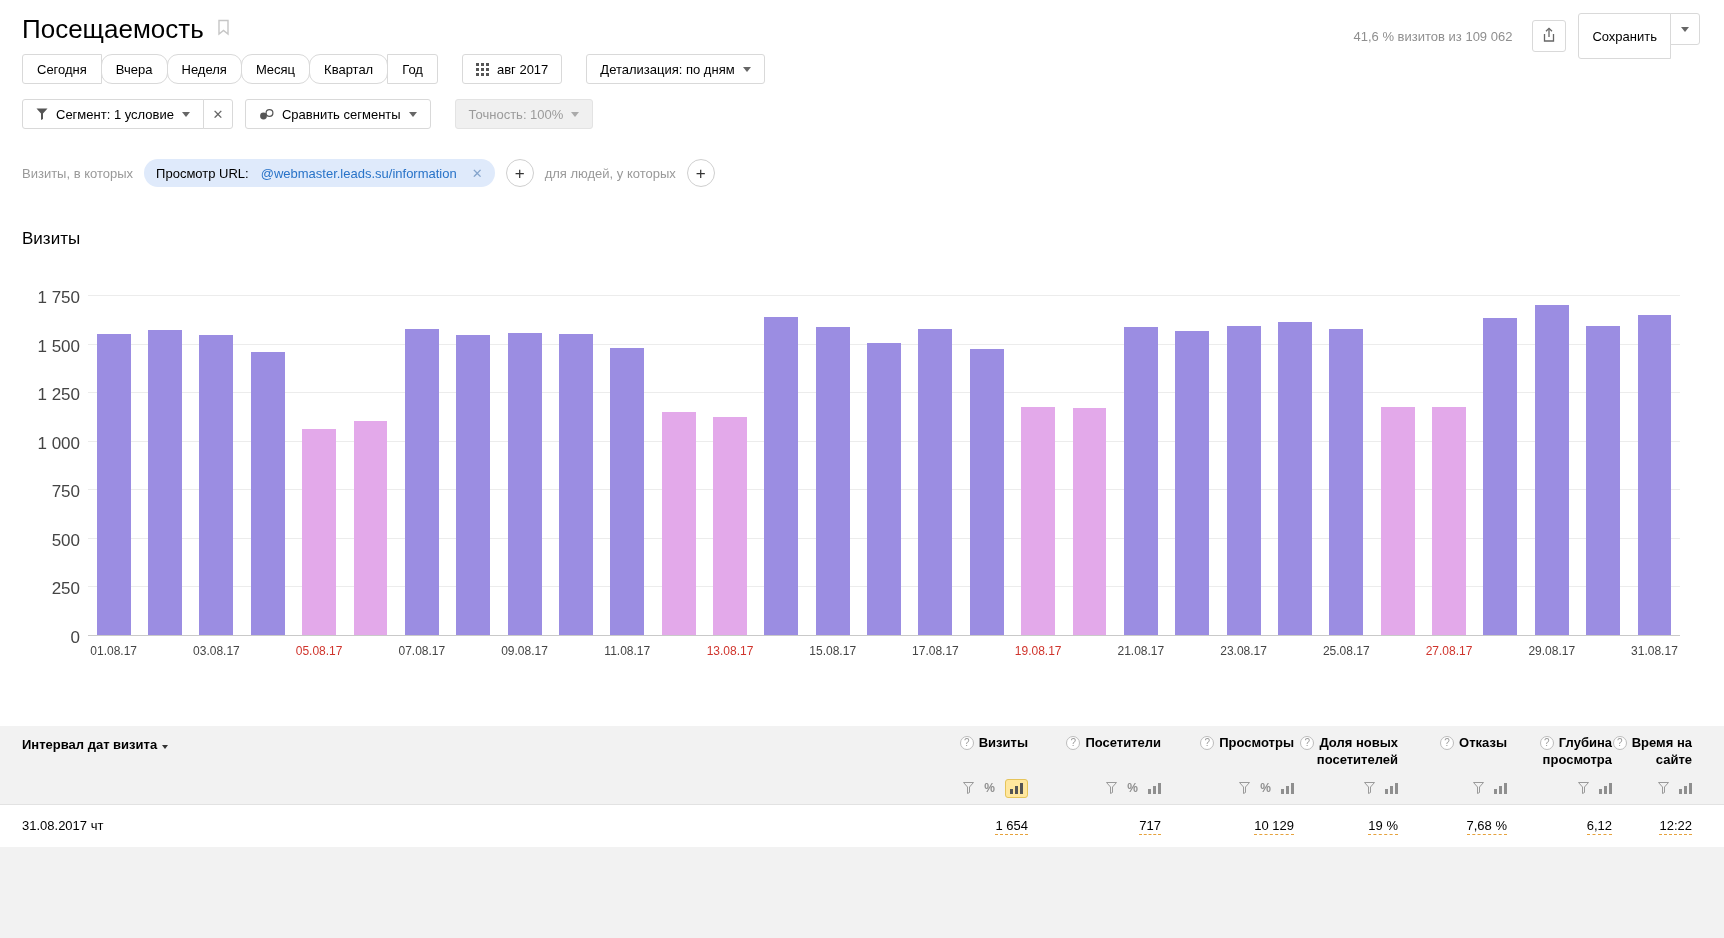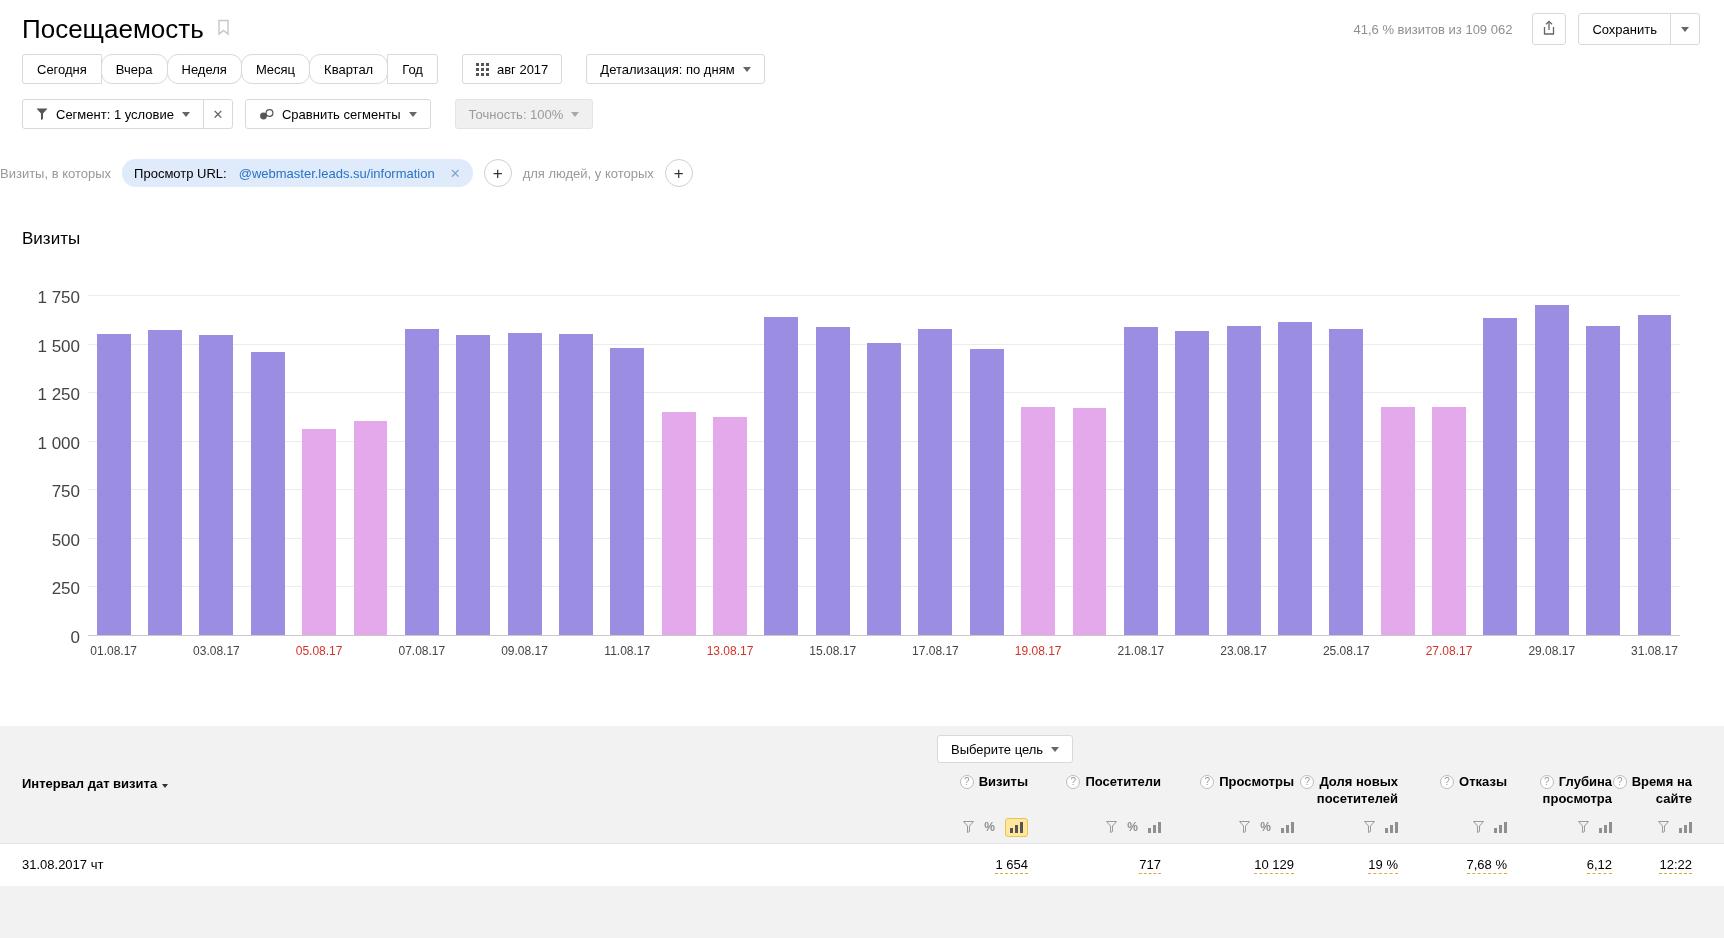--- a/index.html
+++ b/index.html
@@ -19,21 +19,21 @@
   .header-right { position: absolute; right: 24px; top: 13px; display: flex; align-items: center; gap: 12px; }
   .visits-share { color: #8f8f8f; font-size: 13px; margin-right: 8px; }
   .btn {
     display: inline-flex; align-items: center; height: 30px; padding: 0 13px;
     background: #fff; border: 1px solid #d9d9d9; border-radius: 3px;
     font-size: 13px; color: #000; cursor: pointer; white-space: nowrap;
   }
   .btn.disabled { background: #f0f0f0; border-color: #e3e3e3; color: #9b9b9b; cursor: default; }
   .icon-btn { width: 34px; height: 32px; padding: 0; justify-content: center; }
   .split { display: inline-flex; }
-  .split .main { height: 32px; border-radius: 3px 0 0 3px; }
+  .split .main { height: 46px; border-radius: 3px 0 0 3px; }
   .split .chev { height: 32px; width: 30px; padding: 0; justify-content: center; border-radius: 0 3px 3px 0; margin-left: -1px; }
 
   .tri { display: inline-block; width: 0; height: 0;
     border-left: 4px solid transparent; border-right: 4px solid transparent;
     border-top: 5px solid #666; margin-left: 8px; }
   .tri.nomargin { margin-left: 0; }
   .tri.sm { border-left-width: 3px; border-right-width: 3px; border-top-width: 4px; }
   .tri.dark { border-top-color: #333; margin-left: 5px; }
   .tri.gray { border-top-color: #aaa; }
 
@@ -47,21 +47,21 @@
   .btn .ico { display: inline-flex; margin-right: 8px; align-items: center; }
 
   .toolbar2 { display: flex; align-items: center; padding-left: 22px; margin-top: 15px; }
   .btn-group { display: inline-flex; margin-right: 12px; }
   .btn-group .btn + .btn { margin-left: -1px; border-radius: 0 3px 3px 0; }
   .btn-group .btn:first-child { border-radius: 3px 0 0 3px; }
   .x-btn { width: 30px; padding: 0; justify-content: center; color: #666; font-size: 13px; }
   .toolbar2 .compare { margin-right: 24px; }
 
   
-  .filter-row { display: flex; align-items: center; gap: 11px; margin-top: 30px; }
+  .filter-row { display: flex; align-items: center; gap: 11px; padding-left: 22px; margin-top: 30px; }
   .muted { color: #999; }
   .pill { display: inline-flex; align-items: center; gap: 12px; background: #dfeafb;
     border-radius: 14px; height: 28px; padding: 0 12px; cursor: pointer; }
   .pill .url { color: #2873c8; }
   .pill-x { color: #84a4cc; margin-left: 3px; font-size: 13px; cursor: pointer; }
   .plus-btn { width: 28px; height: 28px; border-radius: 50%; border: 1px solid #cfcfcf;
     background: #fff; color: #333; font-size: 17px; line-height: 1;
     display: inline-flex; align-items: center; justify-content: center; cursor: pointer; }
 
   
@@ -355,26 +355,20 @@
         <div class="x-slot"></div>
         <div class="x-slot" style="color: rgb(208, 52, 44);">27.08.17</div>
         <div class="x-slot"></div>
         <div class="x-slot">29.08.17</div>
         <div class="x-slot"></div>
         <div class="x-slot">31.08.17</div>
       </div>
   </div>
 
   <div class="table-section">
-    <div class="goal-row">
-      <button class="btn">
-        <span>Выберите цель</span>
-        <i class="tri"></i>
-      </button>
-    </div>
     <div class="tgrid thead">
         <div class="cell dim"><span>Интервал дат визита</span><i class="tri sm dark"></i></div>
         <div class="cell"><span class="q-icon">?</span><span>Визиты</span></div>
         <div class="cell"><span class="q-icon">?</span><span>Посетители</span></div>
         <div class="cell"><span class="q-icon">?</span><span>Просмотры</span></div>
         <div class="cell"><span class="q-icon">?</span><span>Доля новых посетителей</span></div>
         <div class="cell"><span class="q-icon">?</span><span>Отказы</span></div>
         <div class="cell"><span class="q-icon">?</span><span>Глубина просмотра</span></div>
         <div class="cell"><span class="q-icon">?</span><span>Время на сайте</span></div>
       </div>

